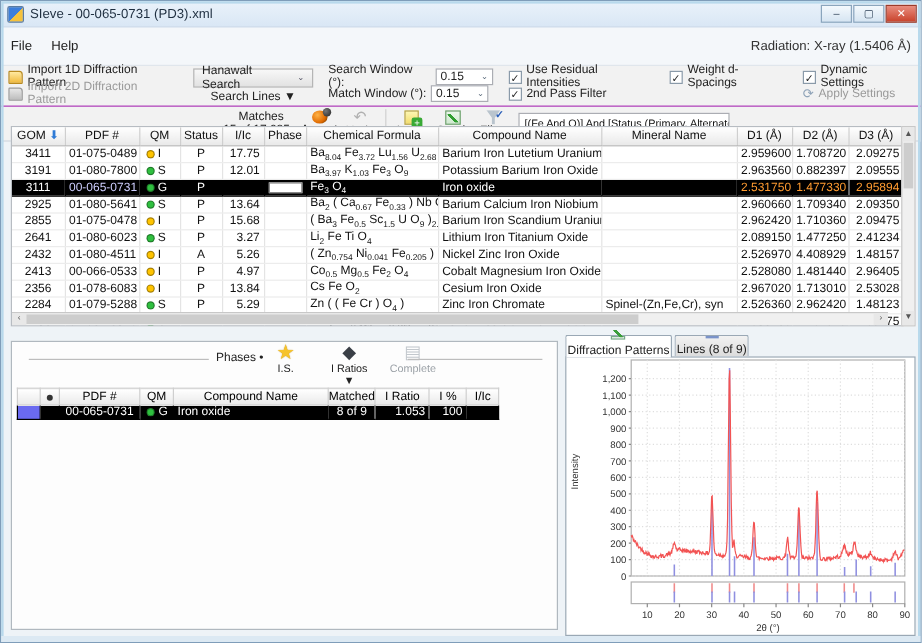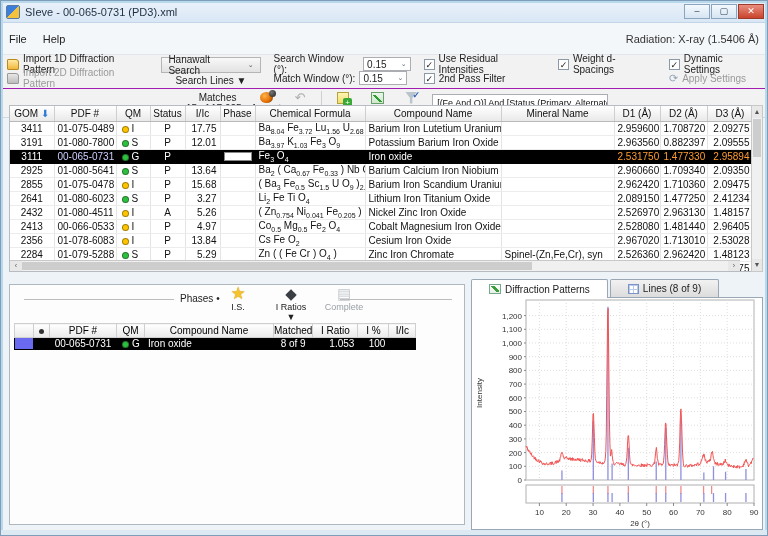--- a/index.html
+++ b/index.html
@@ -98,21 +98,21 @@
   table.pgrid td { border:1px solid #e4e4e4; height:12px; padding:0 3px; white-space:nowrap; overflow:hidden; }
   tr.psel td { background:#000; color:#fff; border-color:#000; }
   tr.psel td.swatch { background:#6a6af0; }
   .mini-sphere { width:11px; height:10px; border-radius:50%; background:radial-gradient(circle at 35% 35%,#9fe27a,#2f8fd6 70%); margin:auto; }
   .mini-accept { width:11px; height:9px; border-radius:50%; background:radial-gradient(circle at 35% 35%,#ffb347,#e06a00); margin:auto; position:relative; }
   .mini-accept:after { content:""; position:absolute; right:-2px; top:-2px; width:5px; height:5px; border-radius:50%; background:#333; }
 
   
   .right-panel { position:absolute; left:470px; top:278px; width:292px; height:251px; }
   .tabs { display:flex; height:18px; font-size:10px; }
-  .tab { display:flex; align-items:center; gap:4px; padding:0 17px; border:1px solid #9aa8b5; border-bottom:none; background:linear-gradient(#f2f2f2,#dcdcdc); color:#222; margin-right:2px; border-radius:2px 2px 0 0; }
+  .tab { display:flex; align-items:center; gap:4px; padding:0 1px; border:1px solid #9aa8b5; border-bottom:none; background:linear-gradient(#f2f2f2,#dcdcdc); color:#222; margin-right:2px; border-radius:2px 2px 0 0;flex-direction:column; }
   .tab.active { background:#fff; height:19px; z-index:2; }
   .tab-ico-chart { width:12px; height:10px; background:linear-gradient(#fdfdfd,#e8f0e8); border:1px solid #7a8; position:relative; }
   .tab-ico-chart:after { content:""; position:absolute; left:1px; bottom:1px; width:8px; height:6px; background:linear-gradient(45deg,transparent 40%,#3a9e3a 40%,#3a9e3a 65%,transparent 65%); }
   .tab-ico-grid { width:11px; height:10px; background:#fff; border:1px solid #7a93c9; background-image:linear-gradient(#b9c9e8 1px,transparent 1px),linear-gradient(90deg,#b9c9e8 1px,transparent 1px); background-size:4px 4px; }
   .chart-body { position:absolute; top:18px; left:0; right:0; bottom:0; background:#fff; border:1px solid #9aa8b5; }
 
   .footer-strip { position:absolute; left:0; right:0; bottom:0; height:5px; background:#dce9f3; }
 </style>
 </head>
 <body>
@@ -359,21 +359,21 @@
             <td class="gom-val">2432</td>
             <td class="pdf-link">01-080-4511</td>
             <td class="qm-cell"><span class="qm-dot qm-y"></span>I</td>
             <td class="ctr">A</td>
             <td class="rt">5.26</td>
             <td class="phase"></td>
             <td class="">( Zn<sub>0.754</sub> Ni<sub>0.041</sub> Fe<sub>0.205</sub> ) ( Zn…</td>
             <td class="">Nickel Zinc Iron Oxide</td>
             <td class=""></td>
             <td class="orange">2.526970</td>
-            <td class="orange">2.963130</td>
+            <td class="orange">4.408929</td>
             <td class="orange">1.48157</td>
           </tr>
           <tr>
             <td class="gom-val">2413</td>
             <td class="pdf-link">00-066-0533</td>
             <td class="qm-cell"><span class="qm-dot qm-y"></span>I</td>
             <td class="ctr">P</td>
             <td class="rt">4.97</td>
             <td class="phase"></td>
             <td class="">Co<sub>0.5</sub> Mg<sub>0.5</sub> Fe<sub>2</sub> O<sub>4</sub></td>

